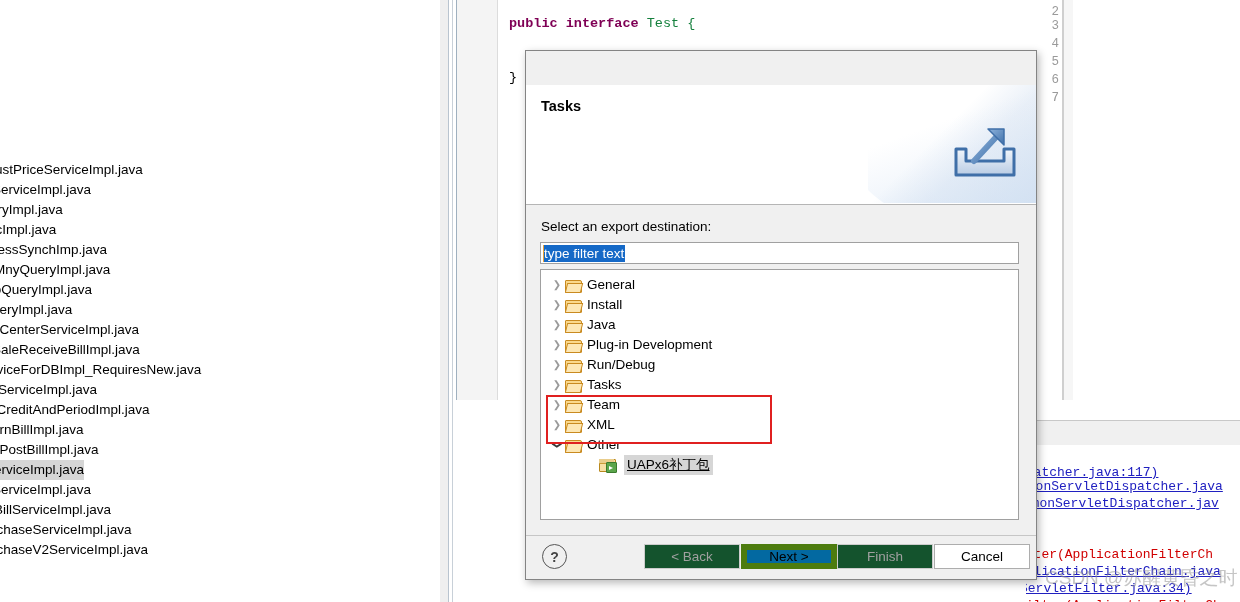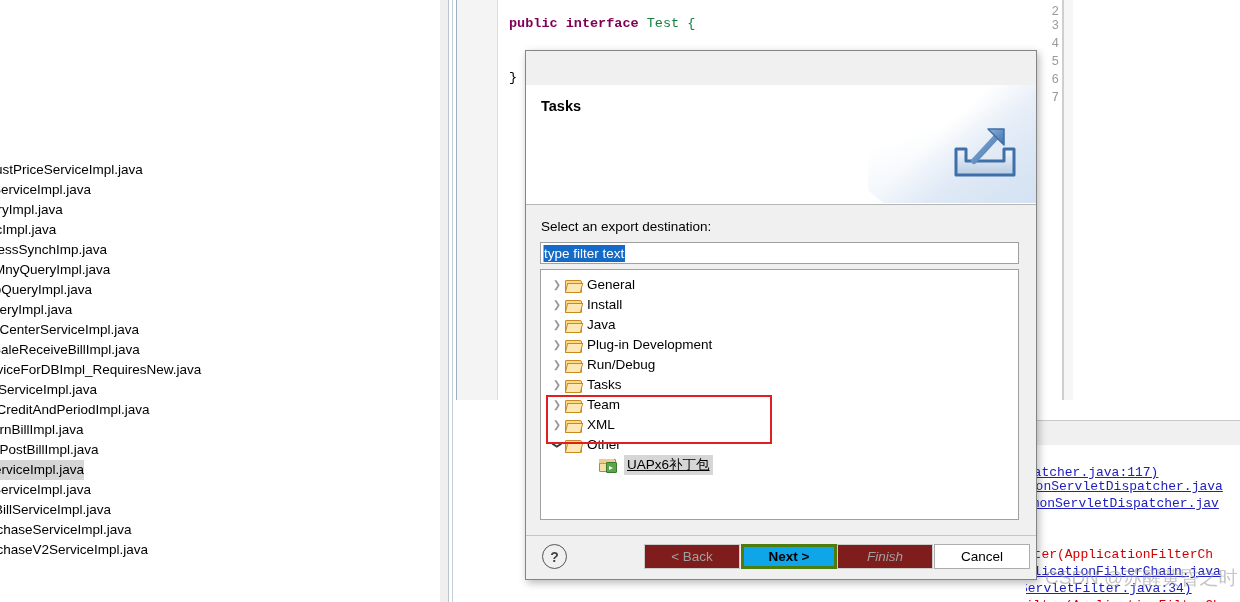--- a/index.html
+++ b/index.html
@@ -207,27 +207,27 @@
   #help-icon{
     position:absolute;left:16px;top:8px;width:23px;height:23px;border:1.6px solid #555;
     border-radius:50%;display:flex;align-items:center;justify-content:center;
     font-size:14px;color:#444;font-weight:bold;
   }
   .dbtn{
     position:absolute;top:8px;height:25px;width:96px;box-sizing:border-box;
     display:flex;align-items:center;justify-content:center;
     font-size:13.5px;border:1px solid #adadad;background:#e1e1e1;color:#000;
   }
-  .dbtn.disabled{color:#a0a0a0;background:#7f1d1d;border-color:#cccccc;text-align:center;}
+  .dbtn.disabled{color:#a0a0a0;background:#14532d;border-color:#cccccc;text-align:center;}
   .dbtn.default{
-    background:#0ea5e9;border:3px solid #4d7c0f;color:#000;font-weight:bold;
+    background:#0369a1;border:6px solid #4d7c0f;color:#000;
   }
   #btn-back{left:118px;}
   #btn-next{left:215px;}
-  #btn-finish{left:311px;font-style:italic;}
+  #btn-finish{left:311px;}
   #btn-cancel{left:408px;background:#ffffff;border:1px solid #adadad;}
 </style>
 </head>
 <body>
 
 <div id="ide">
 
   <div id="file-list">
       <div class="file-row" style="top: 160px; left: -5px;"><span>ustPriceServiceImpl.java</span></div>
       <div class="file-row" style="top: 180px; left: -8px;"><span>ServiceImpl.java</span></div>

